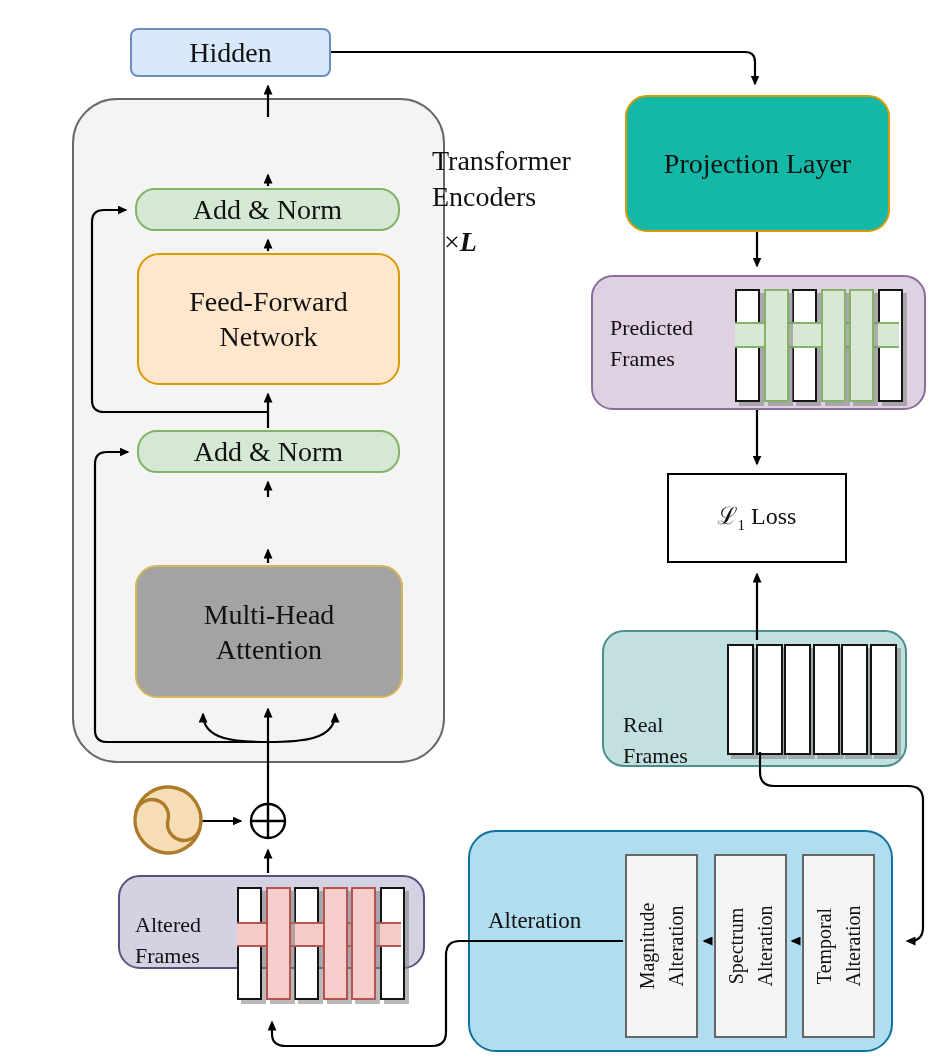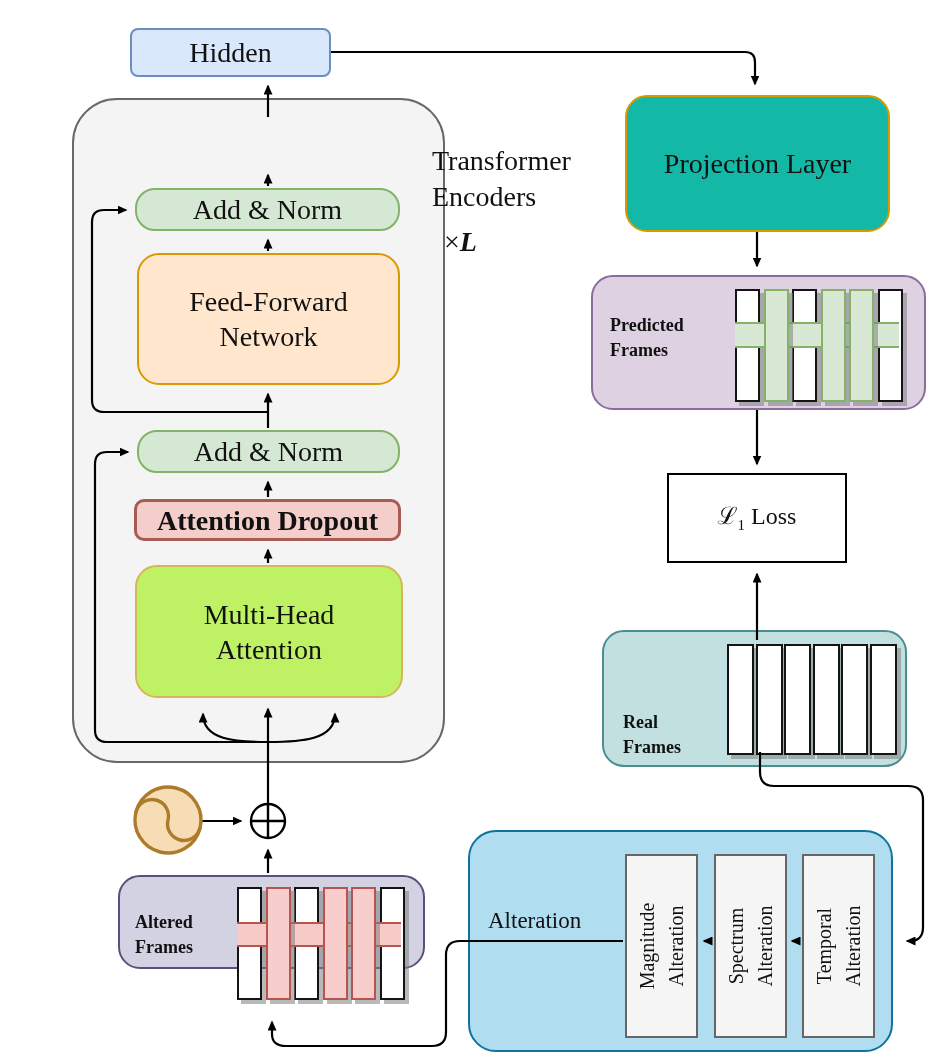--- a/index.html
+++ b/index.html
@@ -18,30 +18,30 @@
     background:#f4f4f4;border:2.5px solid #686868;border-radius:45px;
   }
   .hidden-box{left:130px;top:28px;width:201px;height:49px;background:#dae8fc;border:2px solid #6c8ebf;border-radius:8px;}
   .dropout{background:#f3cecb;border:3.5px solid #a85a55;border-radius:10px;font-weight:700;}
   .layer-dropout{left:136px;top:119px;width:269px;height:47px;}
   .attn-dropout{left:134px;top:499px;width:267px;height:42px;}
   .addnorm{background:#d5e8d4;border:2px solid #82b366;border-radius:20px;}
   .addnorm1{left:135px;top:188px;width:265px;height:43px;}
   .addnorm2{left:137px;top:430px;width:263px;height:43px;}
   .ffn{left:137px;top:253px;width:263px;height:132px;background:#ffe6cc;border:2px solid #d79b00;border-radius:22px;text-align:center;}
-  .mha{left:135px;top:565px;width:268px;height:133px;background:#bef264;border:2px solid #d6b656;border-radius:22px;}
+  .mha{left:135px;top:565px;width:268px;height:133px;background:#a3a3a3;border:2px solid #d6b656;border-radius:22px;}
   .enc-label{left:432px;top:143px;width:160px;font-size:28px;line-height:1.3;}
   .enc-mult{margin-top:8px;margin-left:12px;}
   .enc-mult .rep{font-style:italic;font-weight:700;}
   .projection{left:625px;top:95px;width:265px;height:137px;background:#14b8a6;border:2px solid #d79b00;border-radius:22px;}
   
   .predicted-box{left:591px;top:275px;width:335px;height:135px;background:#ded2e2;border:2.5px solid #8a6d9c;border-radius:22px;}
   .altered-box{left:118px;top:875px;width:307px;height:94px;background:#d3d2e3;border:2.5px solid #56517e;border-radius:22px;}
   .real-box{left:602px;top:630px;width:305px;height:137px;background:#c2e0e0;border:2.5px solid #4a8e8e;border-radius:22px;}
-  .frames-label{position:absolute;font-size:18px;line-height:1.4;font-weight:bold;}
+  .frames-label{position:absolute;font-size:22px;line-height:1.4;}
   .predicted-box .frames-label{left:17px;top:36px;}
   .altered-box .frames-label{left:15px;top:33px;}
   .real-box .frames-label{left:19px;top:38px;margin-top:40px;}
   .frames-strip{position:absolute;}
   .predicted-box .frames-strip{left:142px;top:12px;width:164px;height:113px;}
   .altered-box .frames-strip{left:117px;top:10px;width:164px;height:113px;}
   .real-box .frames-strip{left:123px;top:12px;width:166px;height:111px;}
   .bar{position:absolute;top:0;bottom:0;box-shadow:4px 4px 0 rgba(128,128,128,0.55);}
   .bar.clean{background:#ffffff;border:2.5px solid #141414;z-index:1;}
   .strip-pink .bar.mod{background:#f8cecc;border:2.5px solid #b85450;z-index:3;}
@@ -88,23 +88,20 @@
     <span>
       <span>Feed-Forward</span><br>
       <span>Network</span>
     </span>
   </div>
 
   <div class="abs node addnorm addnorm2">
     <span>Add &amp; Norm</span>
   </div>
 
-  <div class="abs node dropout attn-dropout">
-    <span>Attention Dropout</span>
-  </div>
 
   <div class="abs node mha">
     <span>
       <span>Multi-Head</span><br>
       <span>Attention</span>
     </span>
   </div>
 
   <div class="abs enc-label">
     <div>Transformer</div>

